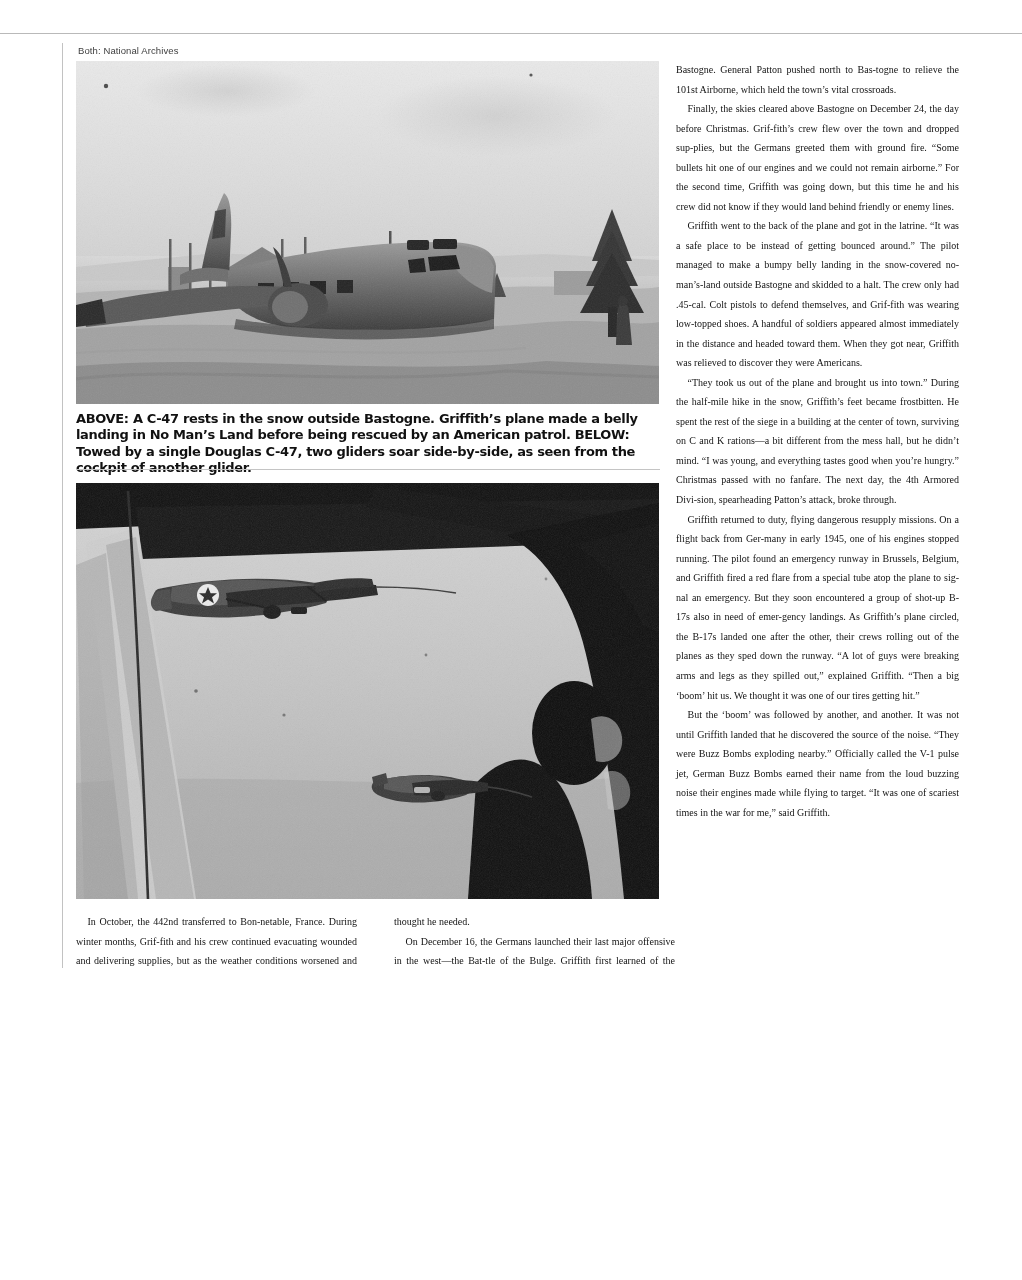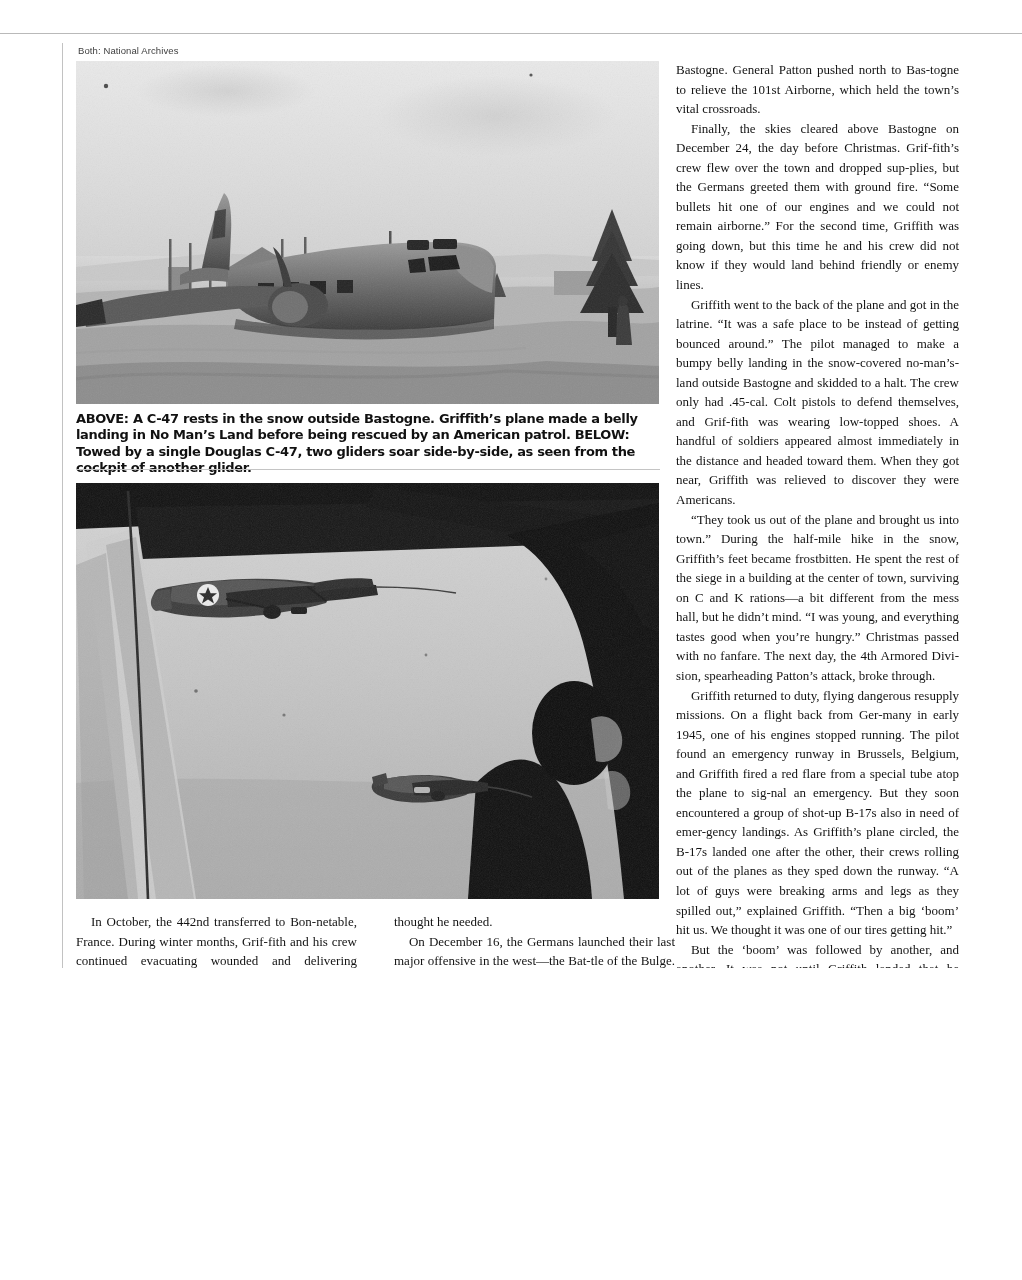--- a/index.html
+++ b/index.html
@@ -92,21 +92,21 @@
     top: 469px;
     width: 584px;
     height: 1px;
     background: #c4c4c4;
   }
 
   
   .col {
     position: absolute;
     font-family: "Liberation Serif", serif;
-    font-size: 13px;
+    font-size: 10px;
     line-height: 19.55px;
     color: #131313;
     text-align: justify;
     text-justify: inter-word;
     hyphens: manual;
   }
   .col p { margin: 0; text-indent: 1.15em; }
   .col p.first { text-indent: 0; }
 
   .col-left   { left: 76px;  top: 912px; width: 281px; }

